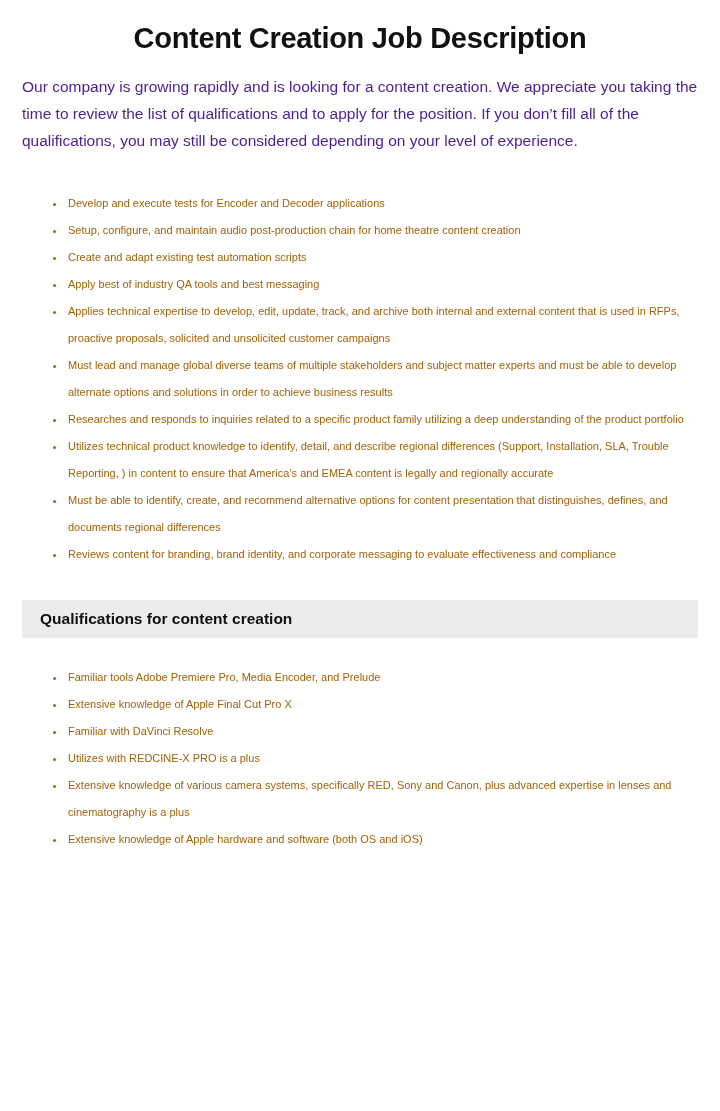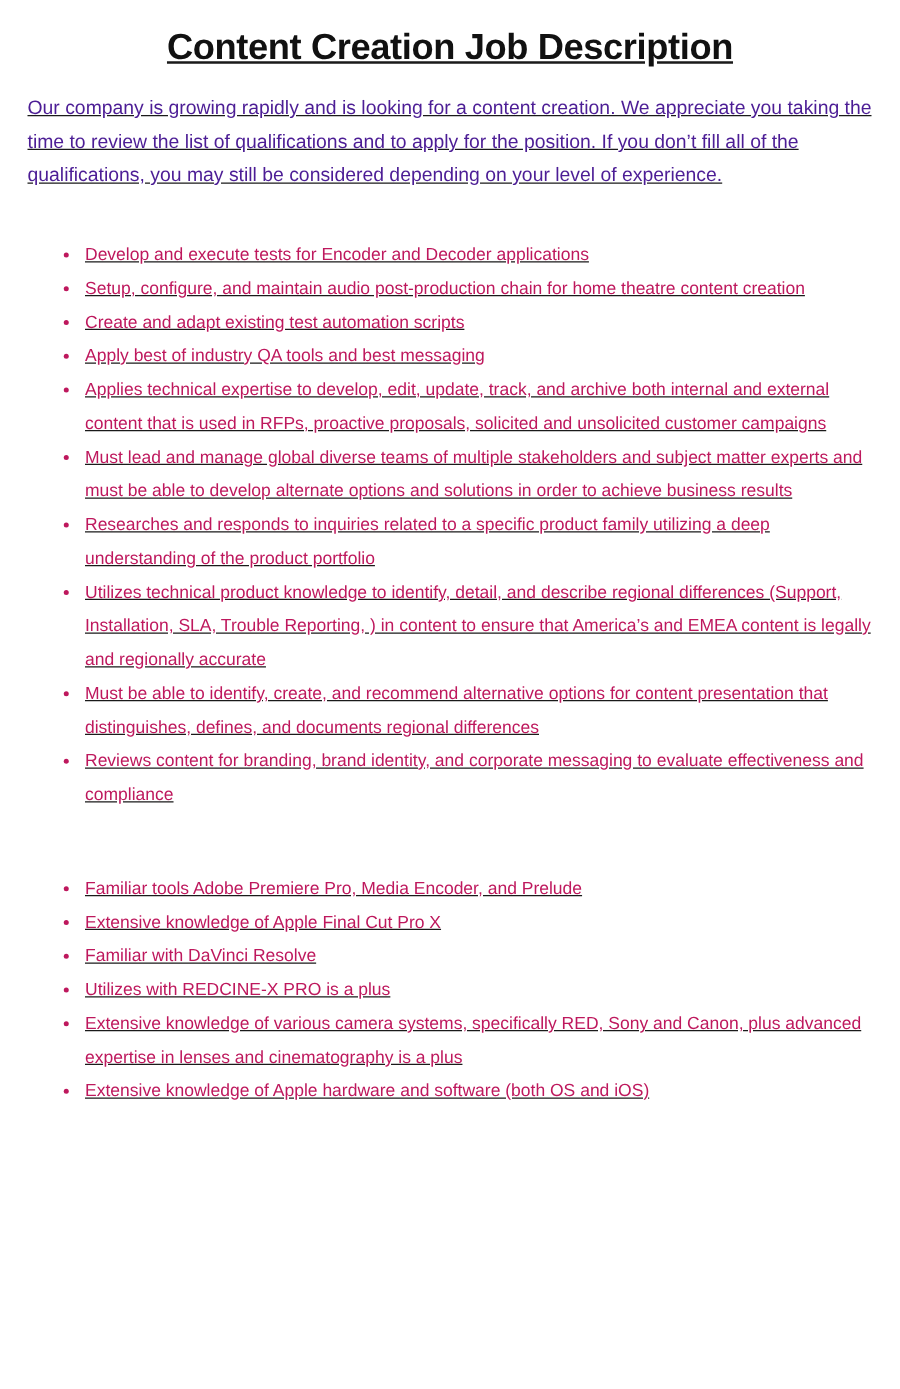--- a/index.html
+++ b/index.html
@@ -9,21 +9,20 @@
   }
   body {
     width: 720px;
     font-family: "Liberation Sans", "DejaVu Sans", sans-serif;
     color: #1a1a1a;
     -webkit-font-smoothing: antialiased;
   }
   .doc {
     padding: 20px 22px 30px 22px;
     box-sizing: border-box;
-    text-decoration: underline;
   }
   .doc-title {
     font-size: 29px;
     font-weight: 800;
     letter-spacing: -0.3px;
     text-align: center;
     margin: 2px 0 18px 0;
     color: #111111;
   }
   .intro {
@@ -39,25 +38,25 @@
     color: #111111;
     padding: 10px 18px;
     margin: 0 0 10px 0;
   }
   ul.bullet-list {
     margin: 0 0 32px 0;
     padding: 16px 0 0 44px;
     list-style-type: disc;
   }
   ul.bullet-list li {
-    font-size: 14px;
+    font-size: 11px;
     line-height: 27px;
     padding-left: 2px;
     margin: 0;
-    color: #be185d;
+    color: #a16207;
   }
   ul.bullet-list.last {
     margin-bottom: 0;
   }
 </style>
 </head>
 <body>
 
 <div class="doc">
 
@@ -72,20 +71,21 @@
     <li>Create and adapt existing test automation scripts</li>
     <li>Apply best of industry QA tools and best messaging</li>
     <li>Applies technical expertise to develop, edit, update, track, and archive both internal and external content that is used in RFPs, proactive proposals, solicited and unsolicited customer campaigns</li>
     <li>Must lead and manage global diverse teams of multiple stakeholders and subject matter experts and must be able to develop alternate options and solutions in order to achieve business results</li>
     <li>Researches and responds to inquiries related to a specific product family utilizing a deep understanding of the product portfolio</li>
     <li>Utilizes technical product knowledge to identify, detail, and describe regional differences (Support, Installation, SLA, Trouble Reporting, ) in content to ensure that America’s and EMEA content is legally and regionally accurate</li>
     <li>Must be able to identify, create, and recommend alternative options for content presentation that distinguishes, defines, and documents regional differences</li>
     <li>Reviews content for branding, brand identity, and corporate messaging to evaluate effectiveness and compliance</li>
   </ul>
 
+  <div class="section-heading">Qualifications for content creation</div>
 
   <ul class="bullet-list last">
     <li>Familiar tools Adobe Premiere Pro, Media Encoder, and Prelude</li>
     <li>Extensive knowledge of Apple Final Cut Pro X</li>
     <li>Familiar with DaVinci Resolve</li>
     <li>Utilizes with REDCINE-X PRO is a plus</li>
     <li>Extensive knowledge of various camera systems, specifically RED, Sony and Canon, plus advanced expertise in lenses and cinematography is a plus</li>
     <li>Extensive knowledge of Apple hardware and software (both OS and iOS)</li>
   </ul>
 

